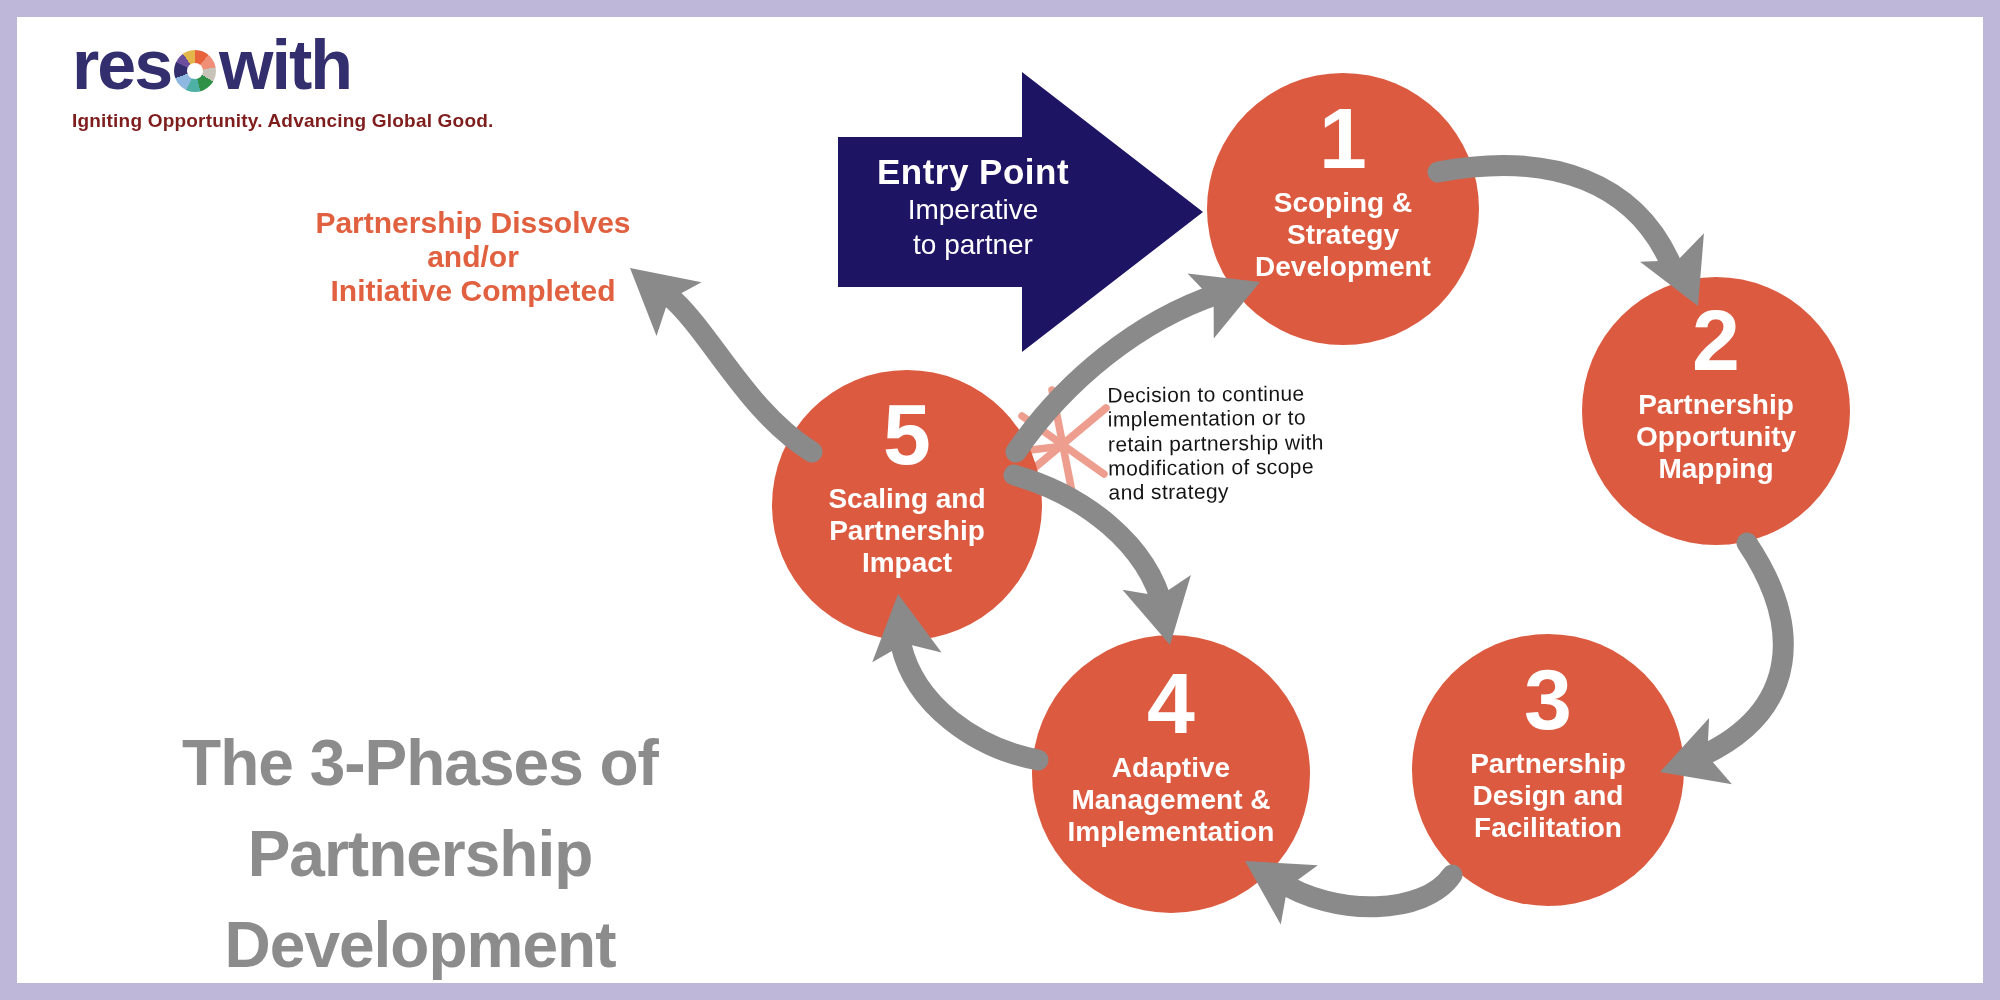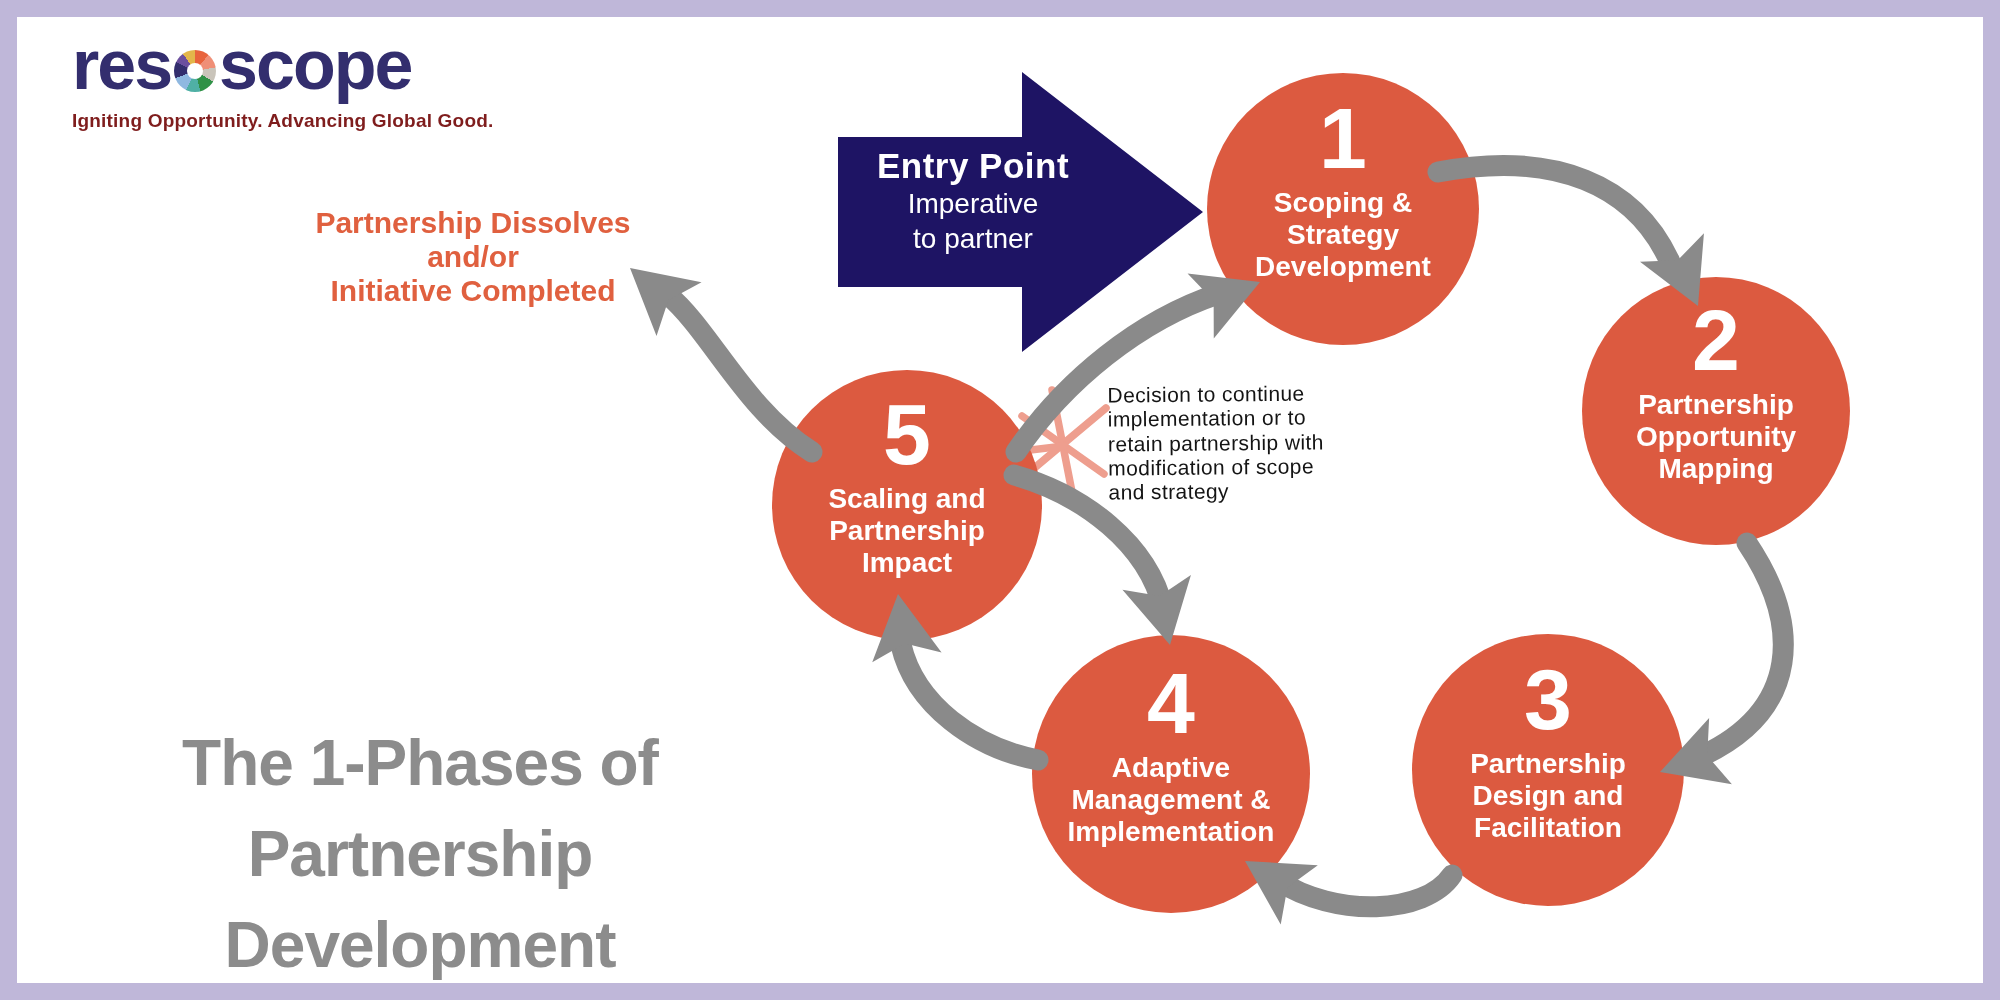--- a/index.html
+++ b/index.html
@@ -17,21 +17,21 @@
   .logo-word{display:flex;align-items:baseline;font-size:70px;font-weight:700;letter-spacing:-2px;color:#332e6e;line-height:1;}
   .pinwheel{
     display:inline-block;width:42px;height:42px;border-radius:50%;
     margin:0 3px;position:relative;align-self:center;transform:translateY(6px);
     background:conic-gradient(#e8633c 0 40deg,#ef8f77 40deg 80deg,#c9c4ba 80deg 120deg,#2f9147 120deg 165deg,#4fb0a5 165deg 205deg,#8fb8e0 205deg 250deg,#332e6e 250deg 295deg,#6b4f9e 295deg 325deg,#e3b64a 325deg 360deg);
   }
   .pinwheel::after{content:"";position:absolute;left:50%;top:50%;width:16px;height:16px;margin:-8px 0 0 -8px;border-radius:50%;background:#fff;}
   .tagline{margin-top:10px;font-size:19px;font-weight:600;color:#7f1d1d;letter-spacing:0.2px;}
 
   
-  .entry-text{position:absolute;left:833px;top:146px;width:280px;text-align:center;color:#ffffff;}
+  .entry-text{position:absolute;left:833px;top:152px;width:280px;text-align:center;color:#ffffff;}
   .entry-title{font-size:35px;font-weight:700;letter-spacing:0.5px;line-height:1.15;}
   .entry-sub{font-size:28px;font-weight:400;line-height:1.25;white-space:pre-line;}
 
   
   .circle{position:absolute;border-radius:50%;background:#dc5a40;color:#fff;
     display:flex;flex-direction:column;align-items:center;justify-content:center;
     text-align:center;padding-bottom:38px;box-sizing:border-box;}
   .circle .num{font-size:86px;font-weight:700;line-height:0.95;}
   .circle .lbl{font-size:28px;font-weight:600;line-height:1.13;white-space:pre-line;margin-top:8px;}
   .c1{left:1207px;top:73px;width:272px;height:272px;}
@@ -62,21 +62,21 @@
       <line x1="1020" y1="480" x2="1106" y2="408"></line>
       <line x1="1022" y1="416" x2="1104" y2="474"></line>
       <line x1="1014" y1="452" x2="1064" y2="446"></line>
     </g>
   </svg>
 
   <div class="logo">
     <div class="logo-word">
       <span>res</span>
       <span class="pinwheel"></span>
-      <span>scope</span>
+      <span>with</span>
     </div>
     <div class="tagline">Igniting Opportunity. Advancing Global Good.</div>
   </div>
 
   <div class="circle c1">
     <div class="num">1</div>
     <div class="lbl">Scoping &amp;
 Strategy
 Development</div>
   </div>
@@ -138,15 +138,15 @@
   <div class="dissolves">Partnership Dissolves
 and/or
 Initiative Completed</div>
 
   <div class="decision">Decision to continue
 implementation or to
 retain partnership with
 modification of scope
 and strategy</div>
 
-  <div class="big-title">The 1-Phases of
+  <div class="big-title">The 3-Phases of
 Partnership Development</div>
 </div>
 
 </body></html>

